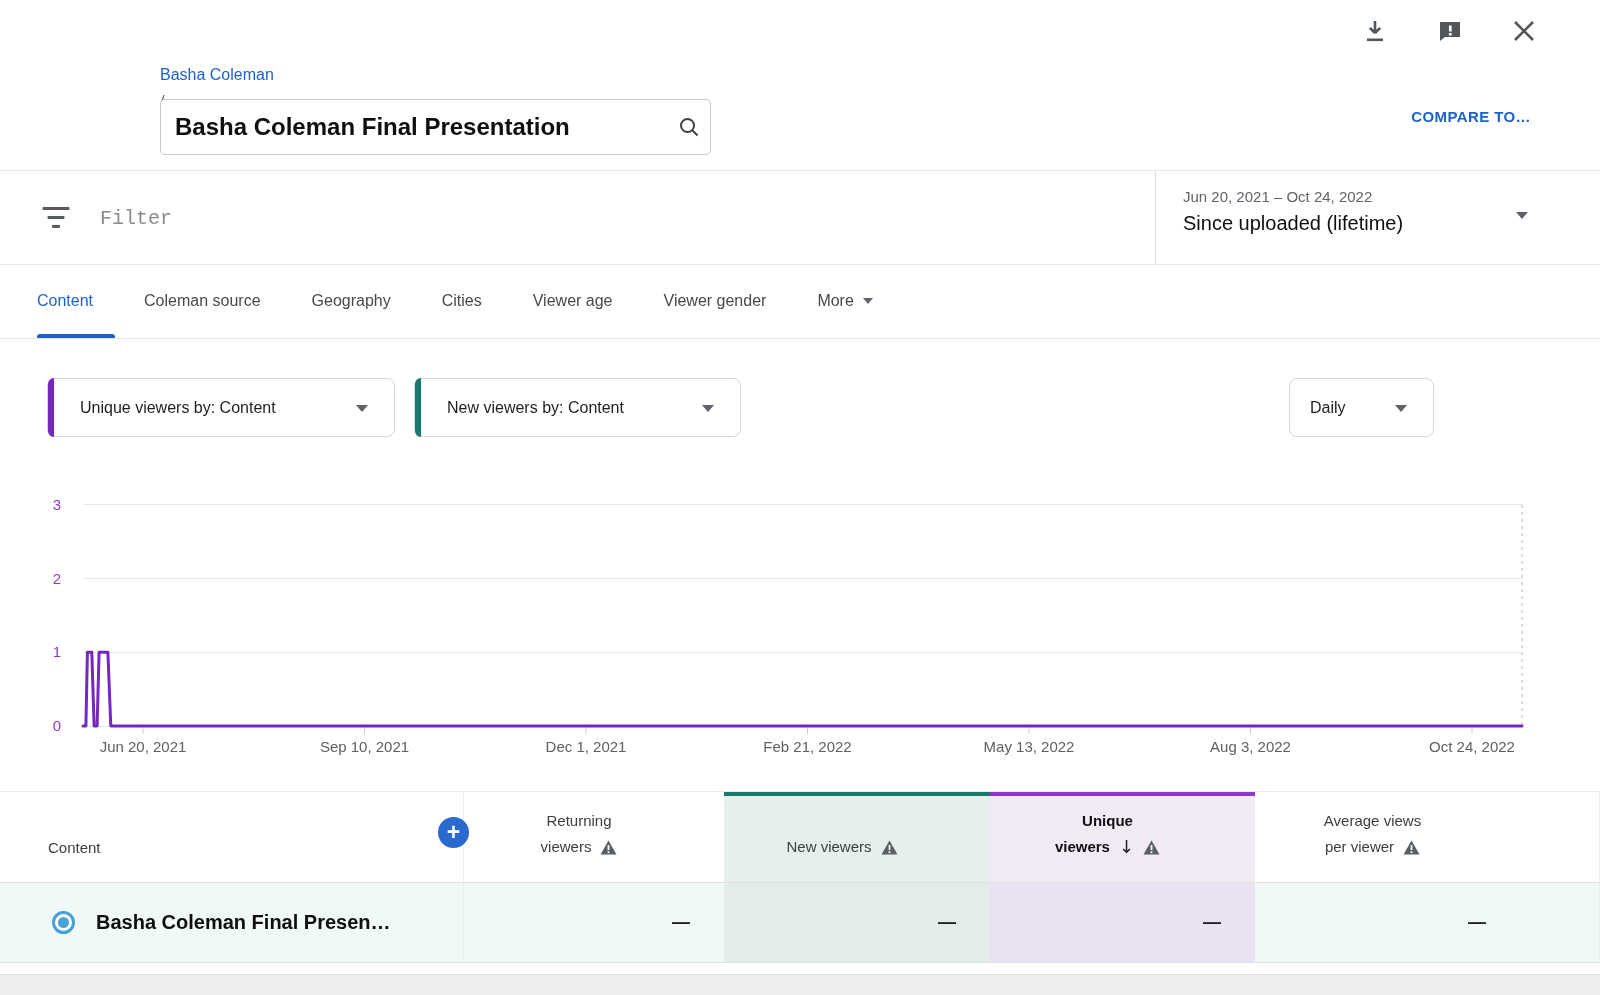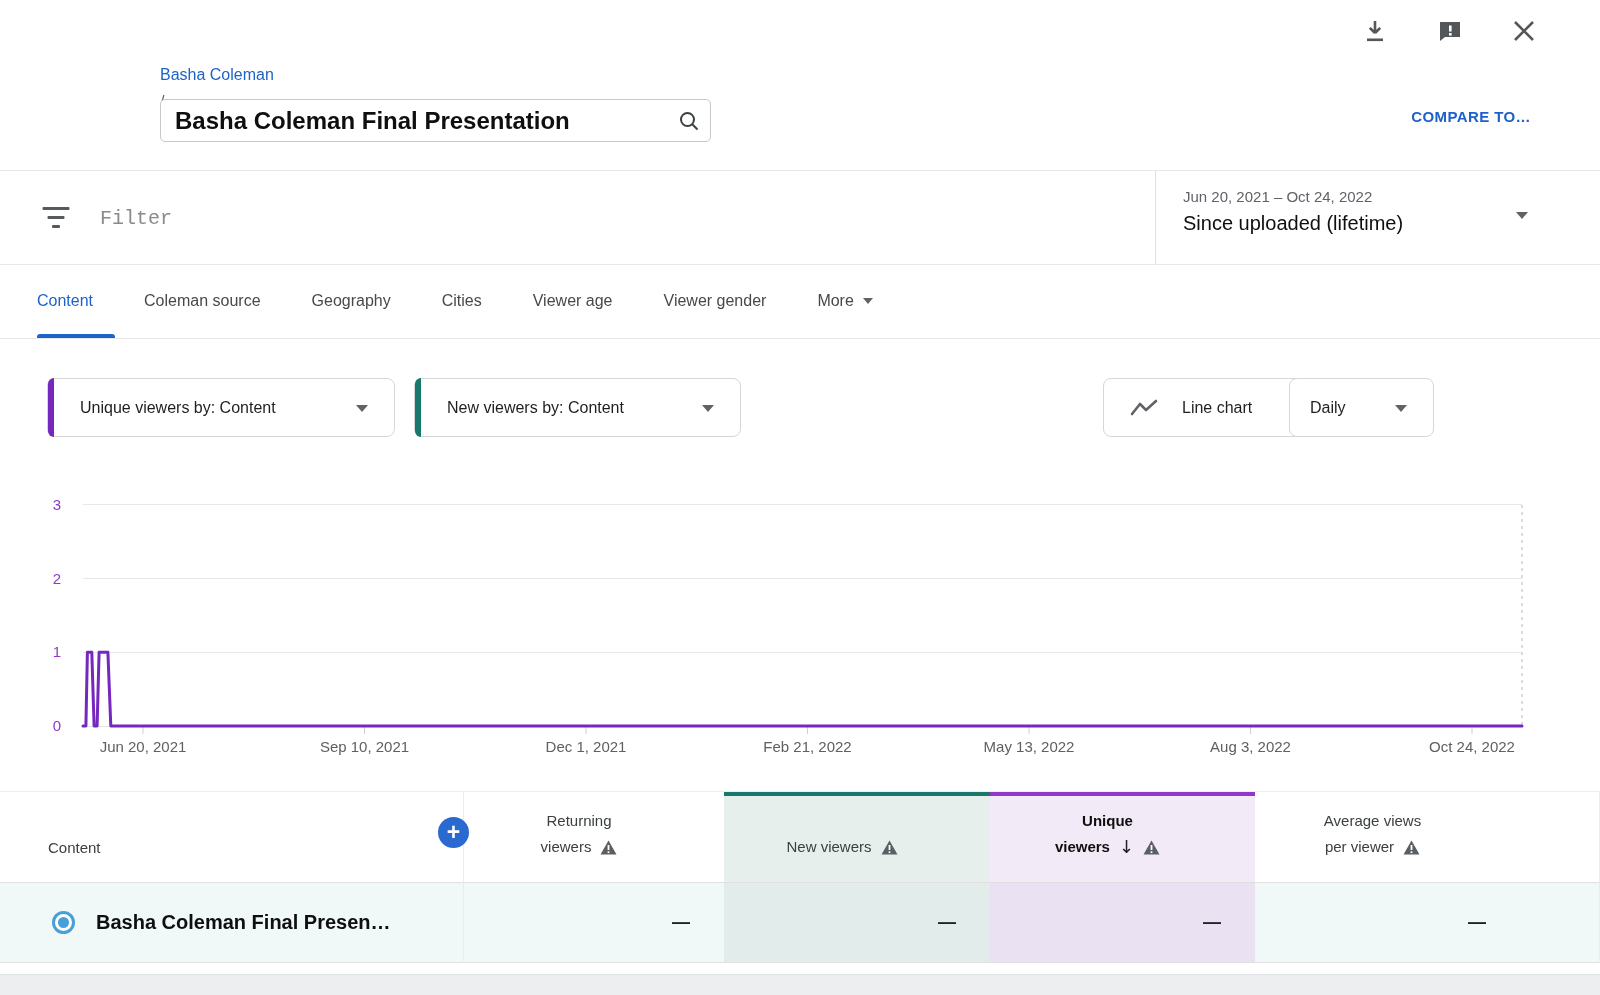--- a/index.html
+++ b/index.html
@@ -16,21 +16,21 @@
   .thumb { position:absolute; left:36px; top:62px; width:110px; height:89px; background:#111; border-radius:6px; overflow:hidden; }
   .thumb-inner { position:absolute; left:8px; right:8px; top:2px; bottom:2px; background:#6d4a33; }
   .thumb-title { position:absolute; left:10px; top:34px; color:#fff; font-size:11px; font-style:italic; font-family:"DejaVu Serif",serif; white-space:nowrap; }
   .thumb-subline { position:absolute; left:6px; top:56px; width:72px; height:3px; background:rgba(255,255,255,.55); }
   .thumb-sketch { position:absolute; right:2px; top:4px; }
 
   
   .breadcrumb { position:absolute; left:160px; top:66px; font-size:16px; display:flex; gap:9px;flex-direction:column; }
   .crumb-link { color:#1c62ca; cursor:pointer; }
   .crumb-sep, .crumb-current { color:#606060; }
-  .search-wrap { position:absolute; left:160px; top:99px; width:551px; height:43px; border:1px solid #c8c8c8; border-radius:5px; background:#fff; display:flex; align-items:center; }
+  .search-wrap { position:absolute; left:160px; top:99px; width:551px; height:56px; border:1px solid #c8c8c8; border-radius:5px; background:#fff; display:flex; align-items:center; }
   .search-input { flex:1; border:none; outline:none; font-family:inherit; font-size:24px; font-weight:bold; color:#0f0f0f; padding:0 0 0 14px; background:transparent; }
   .search-btn { width:42px; height:100%; display:flex; align-items:center; justify-content:center; cursor:pointer; }
   .compare-link { position:absolute; left:1381px; top:108px; width:150px; text-align:right; font-size:15px; font-weight:bold; letter-spacing:.4px; color:#1c62ca; cursor:pointer; white-space:nowrap; }
 
   
   .rule { position:absolute; left:0; width:1600px; height:1px; background:#e8e8e8; }
   .filter-icon { position:absolute; left:42px; top:205px; width:27px; height:26px; }
   .filter-icon span { position:absolute; left:50%; transform:translateX(-50%); height:3px; background:#555a5e; border-radius:1px; }
   .filter-input { position:absolute; left:100px; top:200px; width:900px; height:36px; border:none; outline:none; font-family:Liberation Mono, monospace; font-size:20px; color:#8a8a8a; background:transparent; }
   .filter-input::placeholder { color:#8a8a8a; opacity:1; }
@@ -172,29 +172,20 @@
     <div class="pill-accent" style="background:#7627bd;"></div>
     <div class="pill-label">Unique viewers by: Content</div>
     <div class="caret"></div>
   </div>
   <div class="pill" style="left:414px; width:327px;">
     <div class="pill-accent" style="background:#17786b;"></div>
     <div class="pill-label">New viewers by: Content</div>
     <div class="caret"></div>
   </div>
 
-  <div class="pill" style="left:1103px; width:243px;">
-    <div class="pill-icon">
-      <svg width="28" height="18" viewBox="0 0 28 18">
-          <polyline points="2,15 10,5 16,11 26,2" stroke="#5f6368" stroke-width="2.6" fill="none" stroke-linecap="round" stroke-linejoin="round"></polyline>
-        </svg>
-    </div>
-    <div class="pill-label">Line chart</div>
-    <div class="caret"></div>
-  </div>
   <div class="pill" style="left:1289px; width:145px;">
     <div class="pill-label" style="margin-left:20px;">Daily</div>
     <div class="caret"></div>
   </div>
 
   <svg class="chart-svg" width="1600" height="300" viewBox="0 0 1600 300">
       <line x1="83" y1="266" x2="1522" y2="266" stroke="#e8e8e8" stroke-width="1" shape-rendering="crispEdges"></line>
       <text x="61" y="271" text-anchor="end" font-size="15" fill="#9138c8" font-family="Liberation Sans, DejaVu Sans, sans-serif">0</text>
       <line x1="83" y1="192.3" x2="1522" y2="192.3" stroke="#e8e8e8" stroke-width="1" shape-rendering="crispEdges"></line>
       <text x="61" y="197.3" text-anchor="end" font-size="15" fill="#9138c8" font-family="Liberation Sans, DejaVu Sans, sans-serif">1</text>

